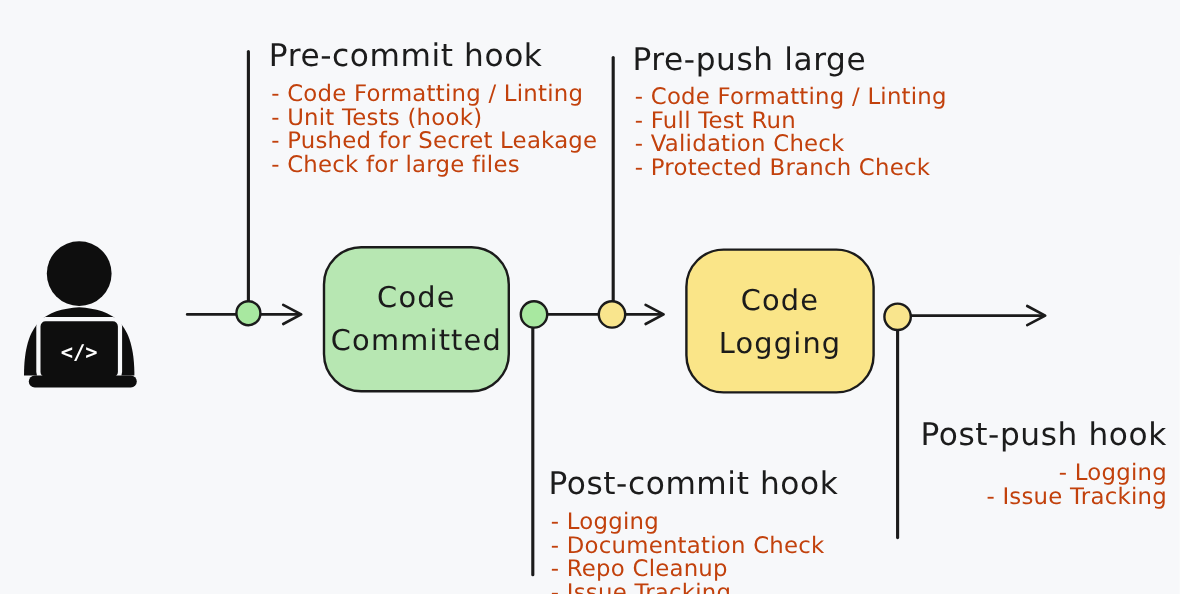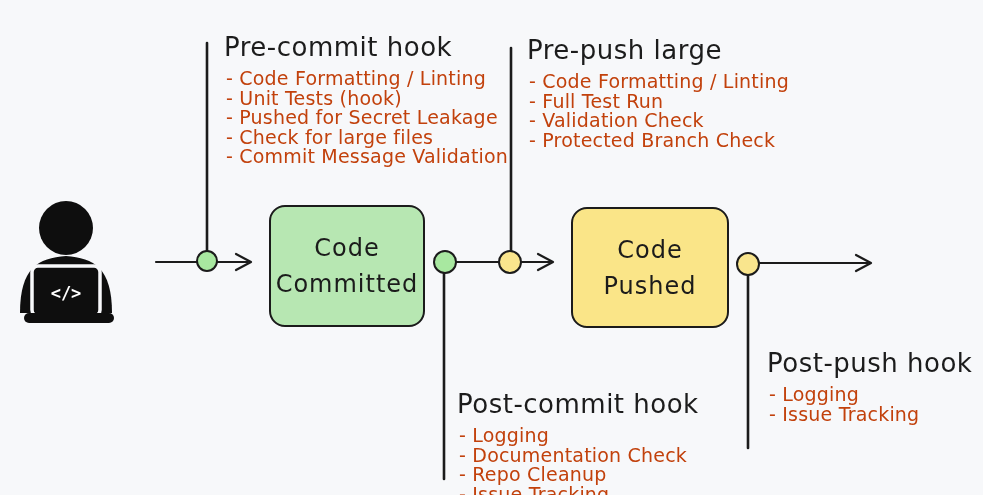--- a/index.html
+++ b/index.html
@@ -16,21 +16,21 @@
     color: #1c1c1c;
   }
   .layer {
     position: absolute;
     left: 0;
     top: 0;
   }
   .node {
     position: absolute;
     border: 2.5px solid #1b1b1b;
-    border-radius: 16px;
+    border-radius: 32px;
     display: flex;
     flex-direction: column;
     align-items: center;
     justify-content: center;
     font-size: 24px;
     line-height: 36px;
     letter-spacing: 1px;
     color: #1b1b1b;
   }
   .node-committed { left: 269px; top: 205px; width: 152px; height: 118px; }
@@ -52,21 +52,21 @@
   }
   .hook-item {
     font-size: 19px;
     line-height: 19.5px;
     letter-spacing: 0.2px;
     color: #c2410c;
   }
   .hook-pre-commit  { left: 224px; top: 32px; }
   .hook-pre-push    { left: 527px; top: 35px; }
   .hook-post-commit { left: 457px; top: 350px; margin-top: 39px; }
-  .hook-post-push   { left: 767px; top: 348px; }
+  .hook-post-push   { left: 767px; top: 348px; text-align: right; }
 </style>
 </head>
 <body>
 
 <div class="stage" style="background: rgb(247, 248, 250);">
 
   <svg class="layer" width="983" height="495" viewBox="0 0 983 495">
 
     <g>
       <circle cx="66" cy="228" r="27" fill="#0e0e0e"></circle>
@@ -99,31 +99,30 @@
       <circle cx="748" cy="264" r="11" fill="#f9e58d"></circle>
     </g>
   </svg>
 
   <div class="node node-committed" style="background: rgb(183, 231, 178);">
     <div>Code</div>
     <div>Committed</div>
   </div>
   <div class="node node-pushed" style="background: rgb(250, 229, 136);">
     <div>Code</div>
-    <div>Pushed</div>
+    <div>Logging</div>
   </div>
 
   <section class="hook hook-pre-commit">
     <h2 class="hook-title">Pre-commit hook</h2>
     <div class="hook-list">
         <div class="hook-item">- Code Formatting / Linting</div>
         <div class="hook-item">- Unit Tests (hook)</div>
         <div class="hook-item">- Pushed for Secret Leakage</div>
         <div class="hook-item">- Check for large files</div>
-        <div class="hook-item">- Commit Message Validation</div>
       </div>
   </section>
 
   <section class="hook hook-pre-push">
     <h2 class="hook-title">Pre-push large</h2>
     <div class="hook-list">
         <div class="hook-item">- Code Formatting / Linting</div>
         <div class="hook-item">- Full Test Run</div>
         <div class="hook-item">- Validation Check</div>
         <div class="hook-item">- Protected Branch Check</div>

